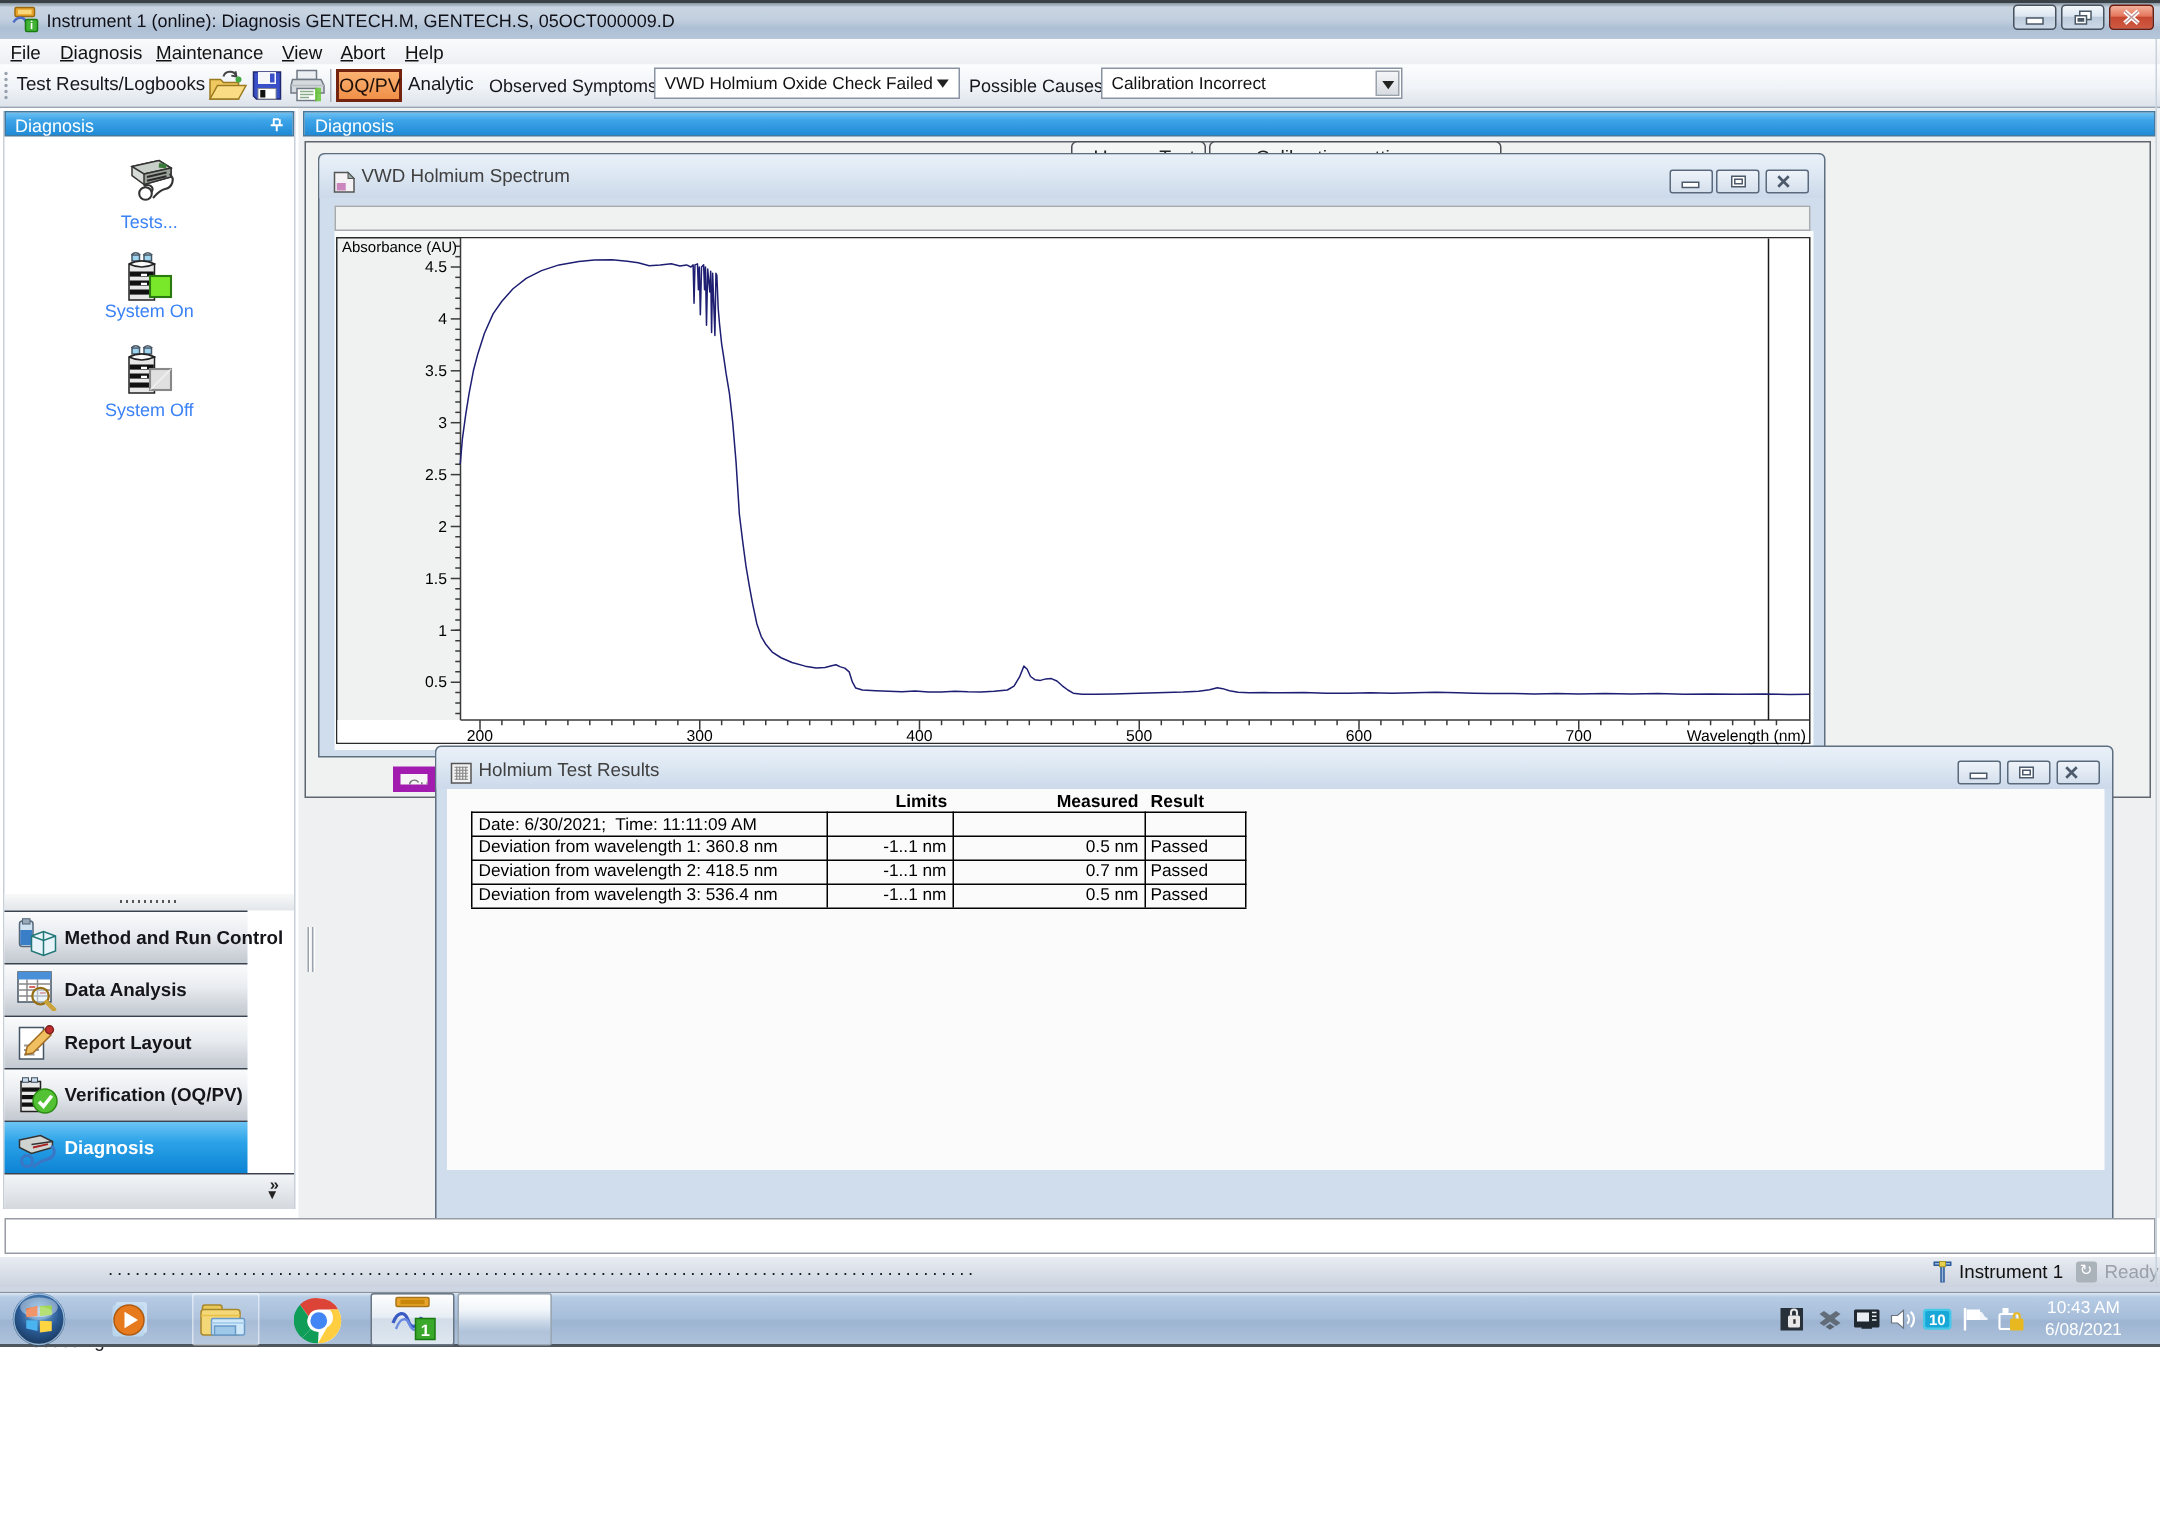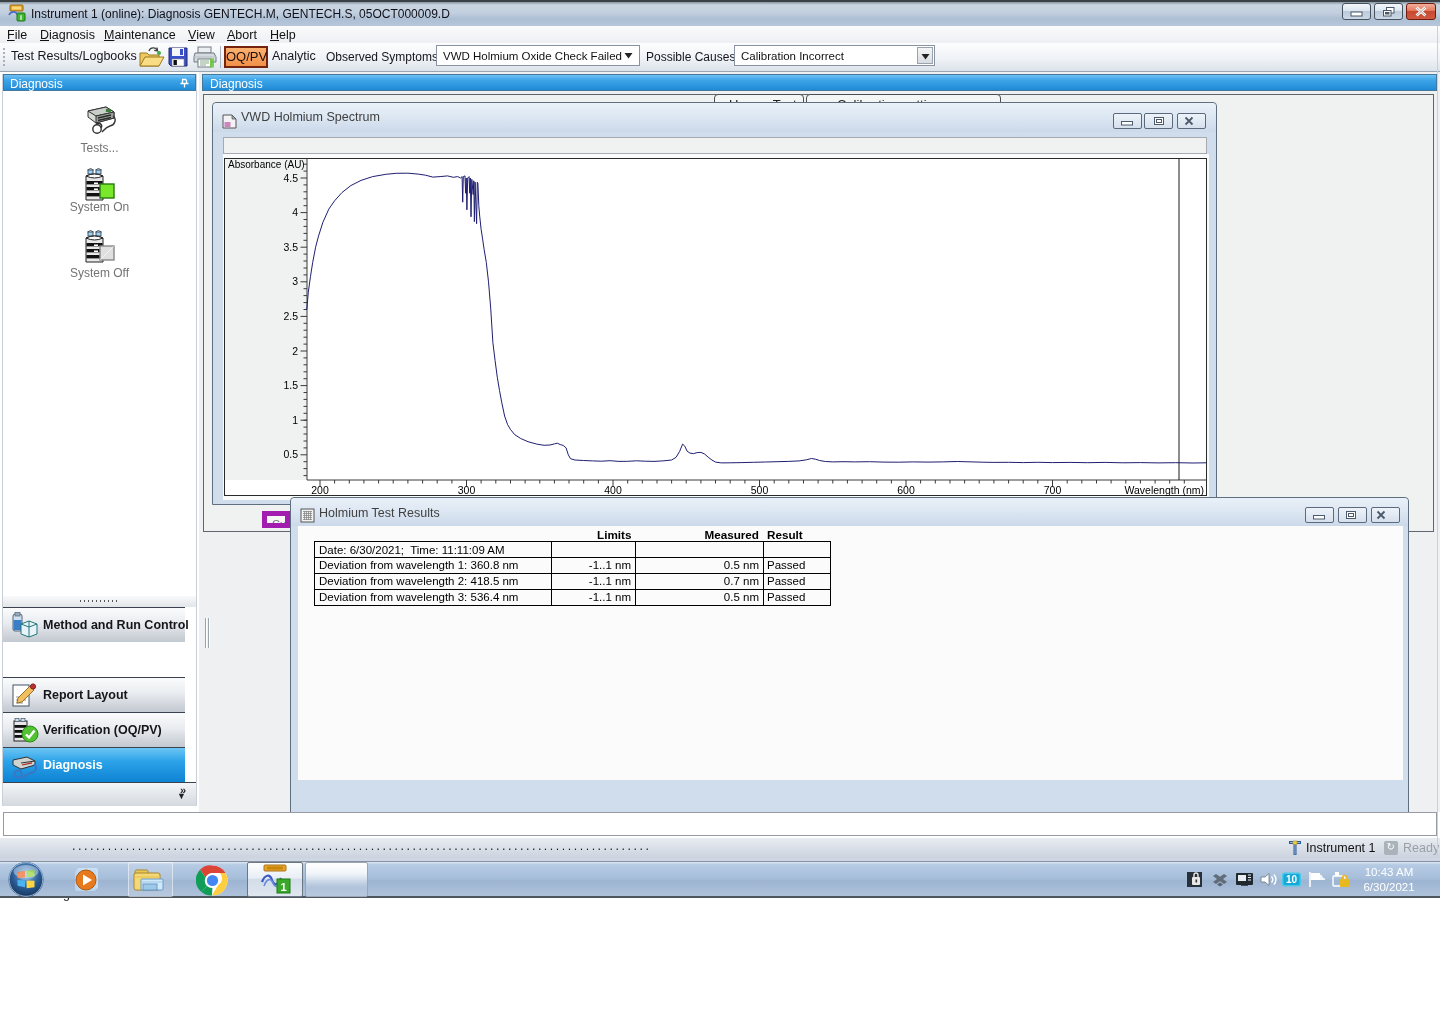--- a/index.html
+++ b/index.html
@@ -24,27 +24,27 @@
     background:linear-gradient(#fcfdfe 0%, #f0f3f7 55%, #dde3eb 100%); border-bottom:1px solid #9aa5b4; }
   .tb-text { position:absolute; font-size:12.5px; color:#16161c; top:49px; }
   #oqpv { left:224px; top:46px; width:44px; height:22px; background:linear-gradient(#fbb272,#f09048);
     border:2px solid #74230f; font-size:13px; color:#20100a; text-align:center; line-height:17px; }
   .combo { position:absolute; top:45px; height:21px; background:#fff; border:1px solid #8a93a2; font-size:12.5px; color:#111; }
   .combo .txt { position:absolute; left:6px; top:3.5px; font-size:11.5px; white-space:nowrap; }
 
   #leftpanel { left:2px; top:74px; width:195px; height:732px; background:#fff; border:1px solid #c9cfd8; }
   .panelhdr { position:absolute; height:17px; border:1px solid #44789c;
     background:linear-gradient(#6fc1f2 0%, #3da4e8 35%, #1f8ad6 100%); color:#fff; font-size:12px; }
-  .navbtn { position:absolute; left:3px; width:182px; height:35px; border-top:1px solid #39424e;
+  .navbtn { position:absolute; left:3px; width:162px; height:35px; border-top:1px solid #39424e;
     background:linear-gradient(#fafbfc 0%, #e9ecf0 45%, #ccd1d8 85%, #c4cad2 100%);
     font-size:12.5px; font-weight:bold; color:#15151a; white-space:nowrap; }
   .navbtn span { position:absolute; left:40px; top:10px; }
   .navbtn.sel { background:linear-gradient(#6cc5f4 0%, #2ba2e8 40%, #0d83d4 100%); color:#fff; }
   .navbtn .nicon { position:absolute; left:7px; top:4px; }
-  .itemlabel { position:absolute; width:195px; left:2px; text-align:center; font-size:12px; color:#737373; }
+  .itemlabel { position:absolute; width:195px; left:2px; text-align:center; font-size:12px; color:#3b82f6; }
 
   #mdi { left:199px; top:72px; width:1241px; height:740px; background:#eef0f1; }
   #mdihdr { left:202px; top:74px; width:1235px; }
   #backdlg { left:203px; top:94px; width:1231px; height:438px; background:#f0f1f1; border:1px solid #5f666e; }
   .tab { position:absolute; top:94px; height:26px; background:#f4f5f5; border:1px solid #4a4f55; border-radius:4px 4px 0 0; overflow:hidden; font-size:13px; color:#222; }
 
   .win { position:absolute; background:#cfdded; border:1px solid #5f6f80; border-radius:4px 4px 0 0; }
   .wtitle-txt { position:absolute; font-size:12.5px; color:#404040; }
   .wbtn { position:absolute; width:29px; height:16px; border:1px solid #5a6a7c; border-radius:2px;
     background:linear-gradient(#eef3f9,#d5e0ed); }
@@ -223,20 +223,37 @@
         <svg width="30" height="27" viewBox="0 0 30 27">
    <rect x="3" y="2" width="9" height="17" rx="2" fill="#cfe2f2" stroke="#567"></rect>
    <rect x="3.5" y="8" width="8" height="10" fill="#3a7ec8"></rect>
    <rect x="5" y="0.5" width="5" height="3.5" fill="#9ab" stroke="#567" stroke-width=".7"></rect>
    <path d="M11 12 L19 9 L27 12 L27 22 L19 25 L11 22 Z" fill="#e8f4fa" stroke="#277"></path>
    <path d="M19 9 L19 25" stroke="#277"></path>
    <path d="M11 12 L19 15 L27 12" fill="none" stroke="#277"></path>
  </svg>
       </span>
       <span>Method and Run Control</span>
+    </div>
+  <div class="navbtn" style="top:642px;">
+      <span class="nicon">
+        <svg width="30" height="27" viewBox="0 0 30 27">
+   <rect x="2" y="1" width="22" height="20" fill="#fff" stroke="#456"></rect>
+   <rect x="2" y="1" width="22" height="5" fill="#4a90d8"></rect>
+   <g stroke="#888" stroke-width="1">
+            <path d="M2 9h22 M2 13h22 M2 17h22 M8 6v15 M15 6v15"></path>
+          </g>
+   <g stroke="#c33" stroke-width="1">
+            <path d="M9.5 11h4 M16.5 15h4"></path>
+          </g>
+   <circle cx="17" cy="17" r="5.5" fill="rgba(220,235,250,.5)" stroke="#976f16" stroke-width="1.5"></circle>
+   <path d="M21 21 L26 26" stroke="#caa33a" stroke-width="3" stroke-linecap="round"></path>
+ </svg>
+      </span>
+      <span>Data Analysis</span>
     </div>
   <div class="navbtn" style="top:677px;">
       <span class="nicon">
         <svg width="30" height="27" viewBox="0 0 30 27">
    <rect x="3" y="3" width="16" height="21" fill="#fff" stroke="#456"></rect>
    <g stroke="#999" stroke-width="1.2">
             <path d="M6 15h10 M6 18h10 M6 21h7"></path>
           </g>
    <path d="M8 16 L20 4 L24 8 L12 20 L7 21 Z" fill="#f0c060" stroke="#a06a20"></path>
    <path d="M20 4 L24 8" stroke="#a06a20"></path>
@@ -626,17 +643,17 @@
     </g>
     <g transform="translate(146 0)">
       <rect x="1" y="5" width="12" height="10" rx="1" fill="none" stroke="#fff" stroke-width="1.4"></rect>
       <rect x="3" y="1" width="4" height="4" fill="#fff"></rect>
       <rect x="8" y="8" width="9" height="8" rx="1" fill="#e8b820"></rect>
       <path d="M10.5 8 v-1.5 a2 2 0 0 1 4 0 V8" fill="none" stroke="#e8b820" stroke-width="1.4"></path>
     </g>
   </svg>
 
   <div class="abs" style="left:1360px; top:866px; width:58px; text-align:center; font-size:11.5px; color:#fff;">10:43 AM</div>
-  <div class="abs" style="left:1360px; top:881px; width:58px; text-align:center; font-size:11.5px; color:#fff;">6/30/2021</div>
+  <div class="abs" style="left:1360px; top:881px; width:58px; text-align:center; font-size:11.5px; color:#fff;">6/08/2021</div>
   <div class="abs" style="left:1437px; top:26px; width:1px; height:832px; background:#c8d2dd;"></div>
   <div class="abs" style="left:0px; top:858px; width:1440px; height:3px; background:#cdd6e2;"></div>
 
 </div>
 
 </body></html>

